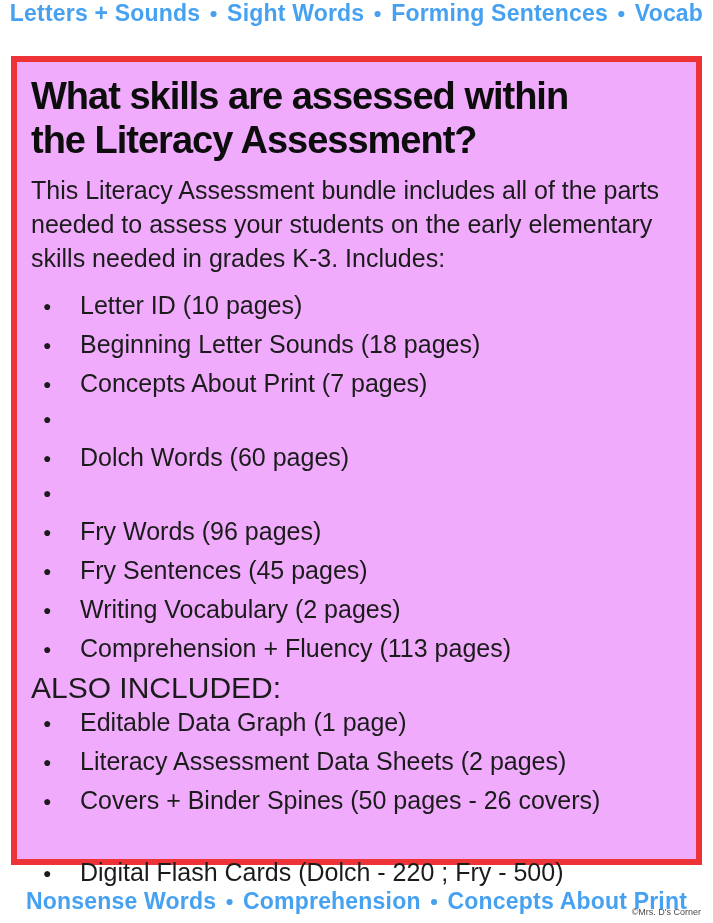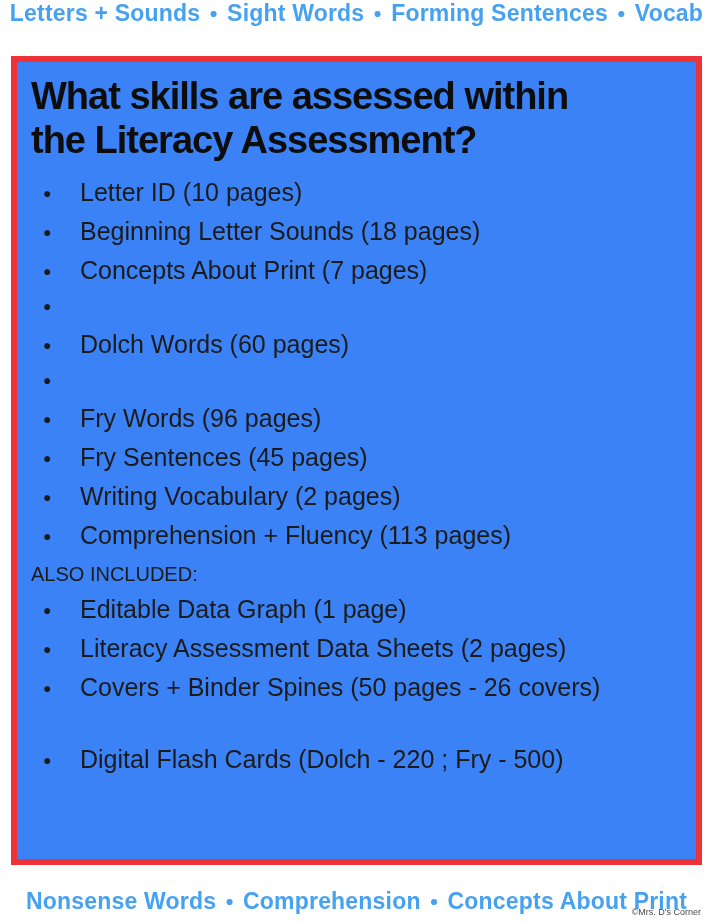--- a/index.html
+++ b/index.html
@@ -22,21 +22,21 @@
   .banner .dot {
     font-size:0.62em;
     position:relative;
     top:-3px;
     margin:0 9px;
   }
   .top-banner { height:52px; }
   .content-box {
     margin:4px 11px 0 11px;
     border:6px solid #EE3338;
-    background:#3b82f6;
+    background:#f0abfc;
     padding:12px 16px 10px 14px;
     height:809px;
   }
   .page-title {
     font-size:38px;
     line-height:44px;
     font-weight:bold;
     letter-spacing:-1px;
     color:#0d0d0d;
   }
@@ -56,21 +56,21 @@
     color:#1b1b1b;
   }
   ul.skills li .bullet {
     flex:0 0 49px;
     padding-left:12px;
     font-size:14px;
     position:relative;
     top:-3px;
   }
   .also-included {
-    font-size:20px;
+    font-size:30px;
     line-height:35px;
     color:#1b1b1b;
   }
   li.gap-before { margin-top:33px; }
   .bottom-banner { margin-top:23px; }
   .credit {
     position:absolute;
     right:12px;
     bottom:6px;
     font-size:9px;
@@ -84,20 +84,21 @@
 <div class="banner top-banner">
   <span>Letters + Sounds</span><span class="dot">●</span><span>Sight Words</span><span class="dot">●</span><span>Forming Sentences</span><span class="dot">●</span><span>Vocab</span>
 </div>
 
 <div class="content-box">
   <h1 class="page-title">
     <div>What skills are assessed within</div>
     <div>the Literacy Assessment?</div>
   </h1>
 
+  <p class="intro">This Literacy Assessment bundle includes all of the parts needed to assess your students on the early elementary skills needed in grades K-3. Includes:</p>
 
   <ul class="skills first">
     <li>
         <span class="bullet">●</span>
         <span>Letter ID (10 pages)</span>
       </li>
     <li>
         <span class="bullet">●</span>
         <span>Beginning Letter Sounds (18 pages)</span>
       </li>

